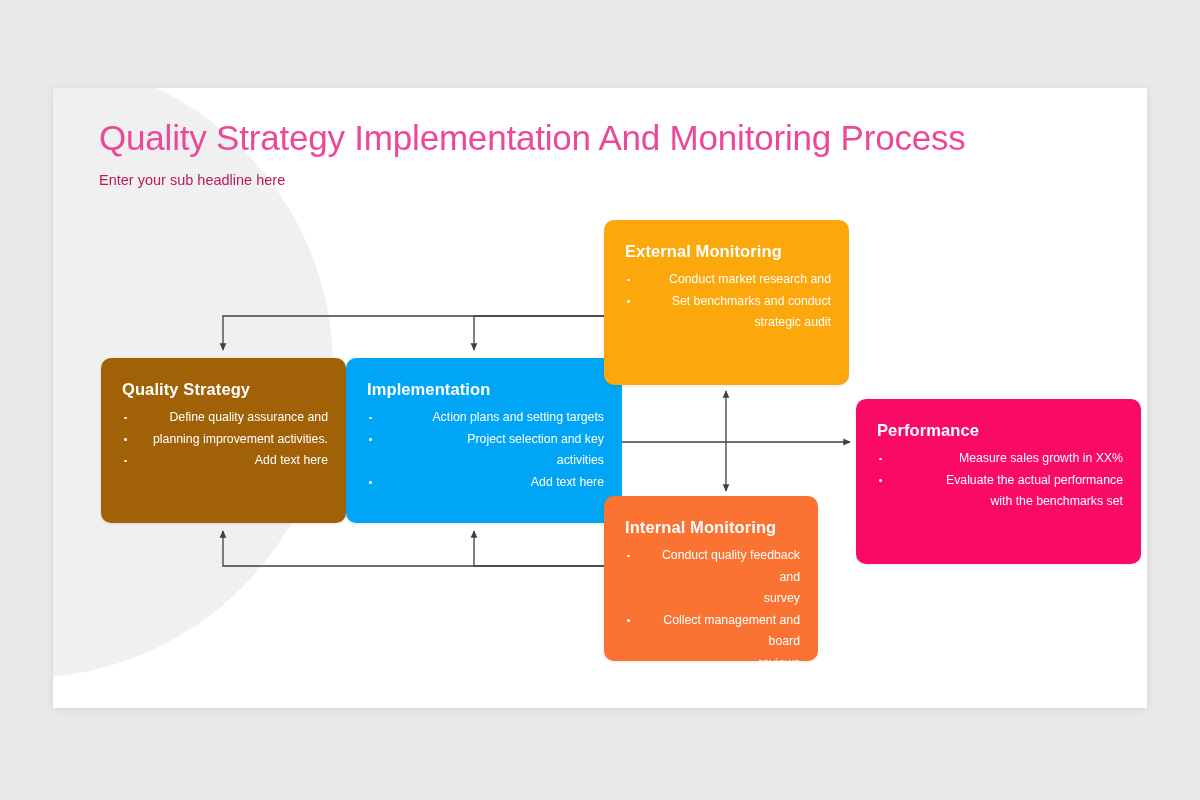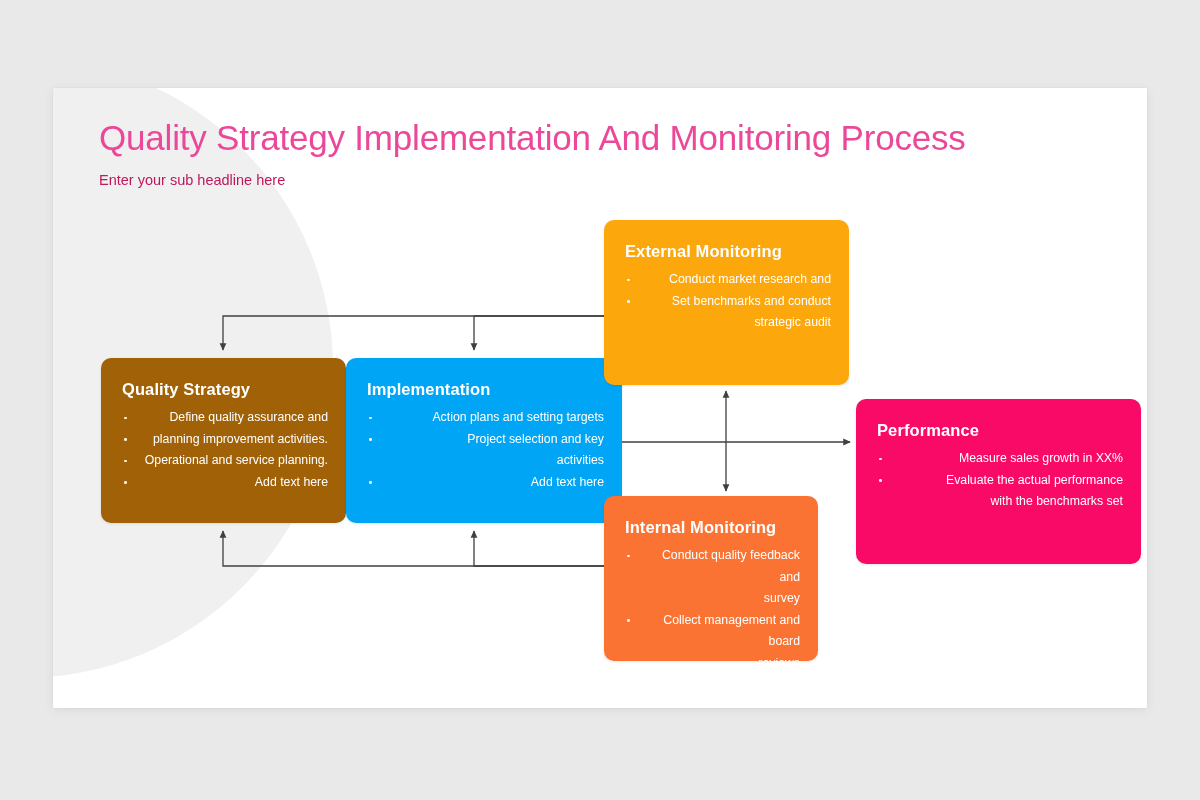--- a/index.html
+++ b/index.html
@@ -172,21 +172,20 @@
 
       <path d="M 673 303 L 673 403" marker-start="url(#head-start)" marker-end="url(#head)"></path>
     </g>
   </svg>
 
   <div class="pbox" id="box-quality-strategy" style="background: #a16207;">
     <div class="box-title">Quality Strategy</div>
     <ul>
       <li>Define quality assurance and</li>
       <li>planning improvement activities.</li>
-      <li>Operational and service planning.</li>
       <li>Add text here</li>
     </ul>
   </div>
 
   <div class="pbox" id="box-implementation" style="background: rgb(0, 166, 245);">
     <div class="box-title">Implementation</div>
     <ul>
       <li>Action plans and setting targets</li>
       <li>Project selection and key</li>
       <li class="cont">activities</li>

